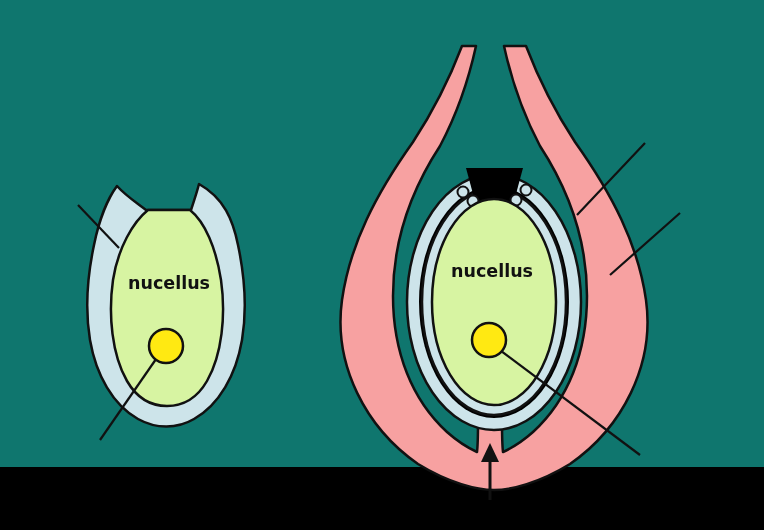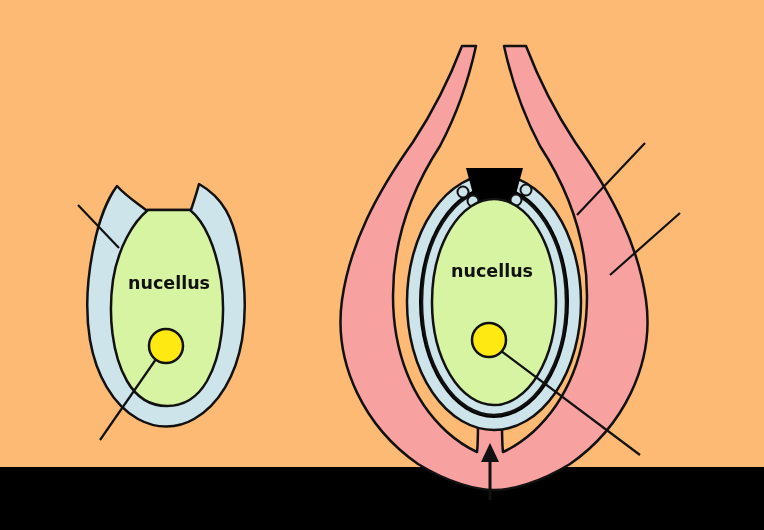--- a/index.html
+++ b/index.html
@@ -8,21 +8,21 @@
     width: 764px;
     height: 530px;
     background: #000000;
     overflow: hidden;
     font-family: "DejaVu Sans", sans-serif;
   }
   .stage {
     position: relative;
     width: 764px;
     height: 467px;
-    background: #fdba74;
+    background: #0f766e;
   }
   svg { display: block; }
   .nucellus-text {
     font-family: "DejaVu Sans", sans-serif;
     font-weight: bold;
     font-size: 17.5px;
   }
 </style>
 </head>
 <body style="background: rgb(0, 0, 0);">

